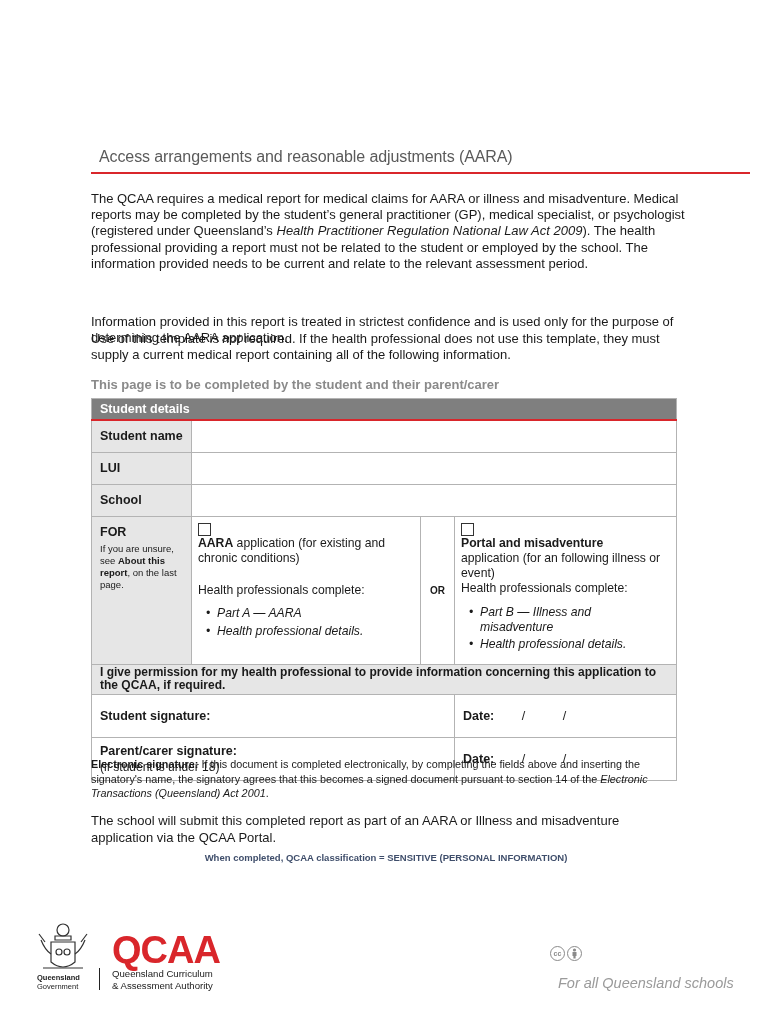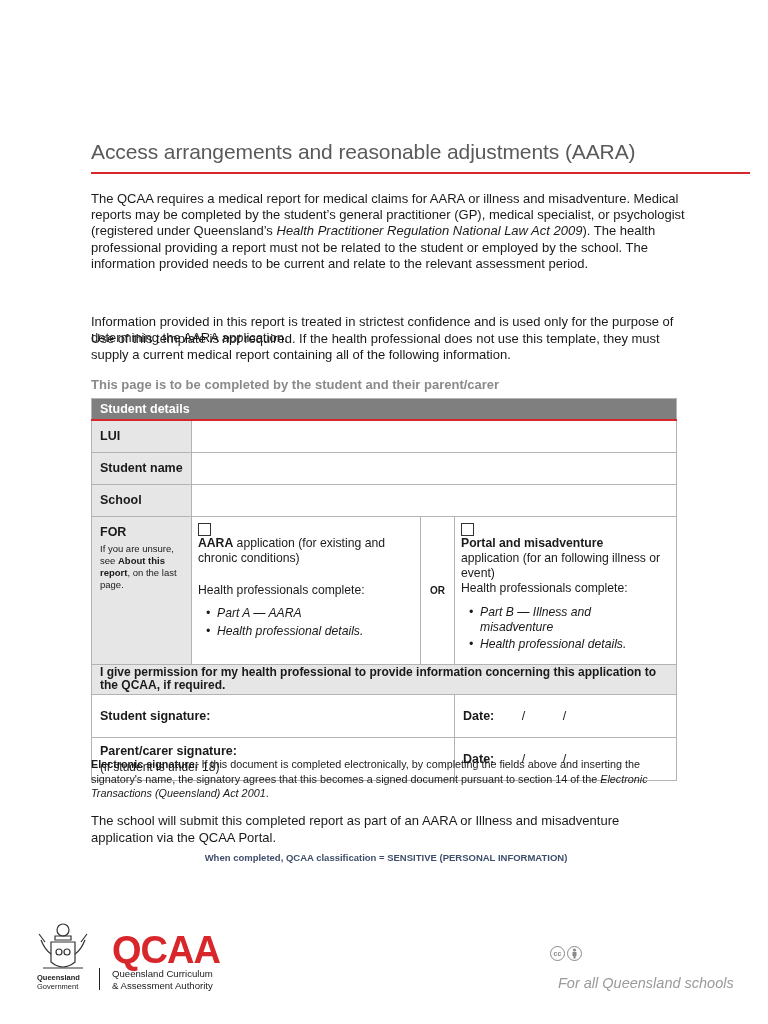--- a/index.html
+++ b/index.html
@@ -1,18 +1,18 @@
 <!DOCTYPE html>
 <html><head>
   <meta charset="utf-8">
   <style>
     html, body { margin: 0; padding: 0; background: #ffffff; }
     body { width: 768px; height: 1024px; position: relative; overflow: hidden;
       font-family: "Liberation Sans", sans-serif; color: #1a1a1a; }
-    .page-title { position: absolute; left: 91px; top: 140px; font-size: 21px; color: #5a5a5a; font-weight: normal; margin: 0; letter-spacing: -0.1px; }
+    .page-title { position: absolute; left: 91px; top: 140px; font-size: 16px; color: #5a5a5a; font-weight: normal; margin: 8px; letter-spacing: -0.1px; }
     .title-rule { position: absolute; left: 91px; top: 172px; width: 659px; height: 2px; background: #d9262b; }
     .body-text { position: absolute; left: 91px; width: 600px; font-size: 13px; line-height: 16.2px; color: #1a1a1a; margin: 0; }
     .p1 { top: 191px; }
     .p2 { top: 294px; margin-top: 20px; }
     .p3 { top: 331px; }
     .section-note { position: absolute; left: 91px; top: 377px; font-size: 13px; font-weight: bold; color: #8a8a8a; margin: 0; }
 
     table.form { position: absolute; left: 91px; top: 398px; width: 586px; border-collapse: collapse; font-size: 12px; }
     table.form td { border: 1px solid #b3b3b3; padding: 0 8px; vertical-align: middle; }
     .hdr td { background: #7f7f7f; color: #ffffff; font-weight: bold; font-size: 12.5px; height: 20px; padding: 0 7px;
@@ -62,25 +62,25 @@
 <p class="body-text p3"><span>Use of this template is </span><i>not</i><span> required. If the health professional does not use this template, they must supply a current medical report containing all of the following information.</span></p>
 
 <p class="section-note">This page is to be completed by the student and their parent/carer</p>
 
 <table class="form">
   <tbody>
       <tr class="hdr">
     <td colspan="5">Student details</td>
   </tr>
   <tr class="row-h">
-    <td class="label-cell">LUI</td>
+    <td class="label-cell">Student name</td>
     <td colspan="4"></td>
   </tr>
   <tr class="row-h">
-    <td class="label-cell">Student name</td>
+    <td class="label-cell">LUI</td>
     <td colspan="4"></td>
   </tr>
   <tr class="row-h">
     <td class="label-cell">School</td>
     <td colspan="4"></td>
   </tr>
   <tr style="height:98px;">
     <td class="label-cell for-cell">
       <span class="for-title">FOR</span>
       <span class="for-note"><span>If you are unsure, see </span><b>About this report</b><span>, on the last page.</span></span>

